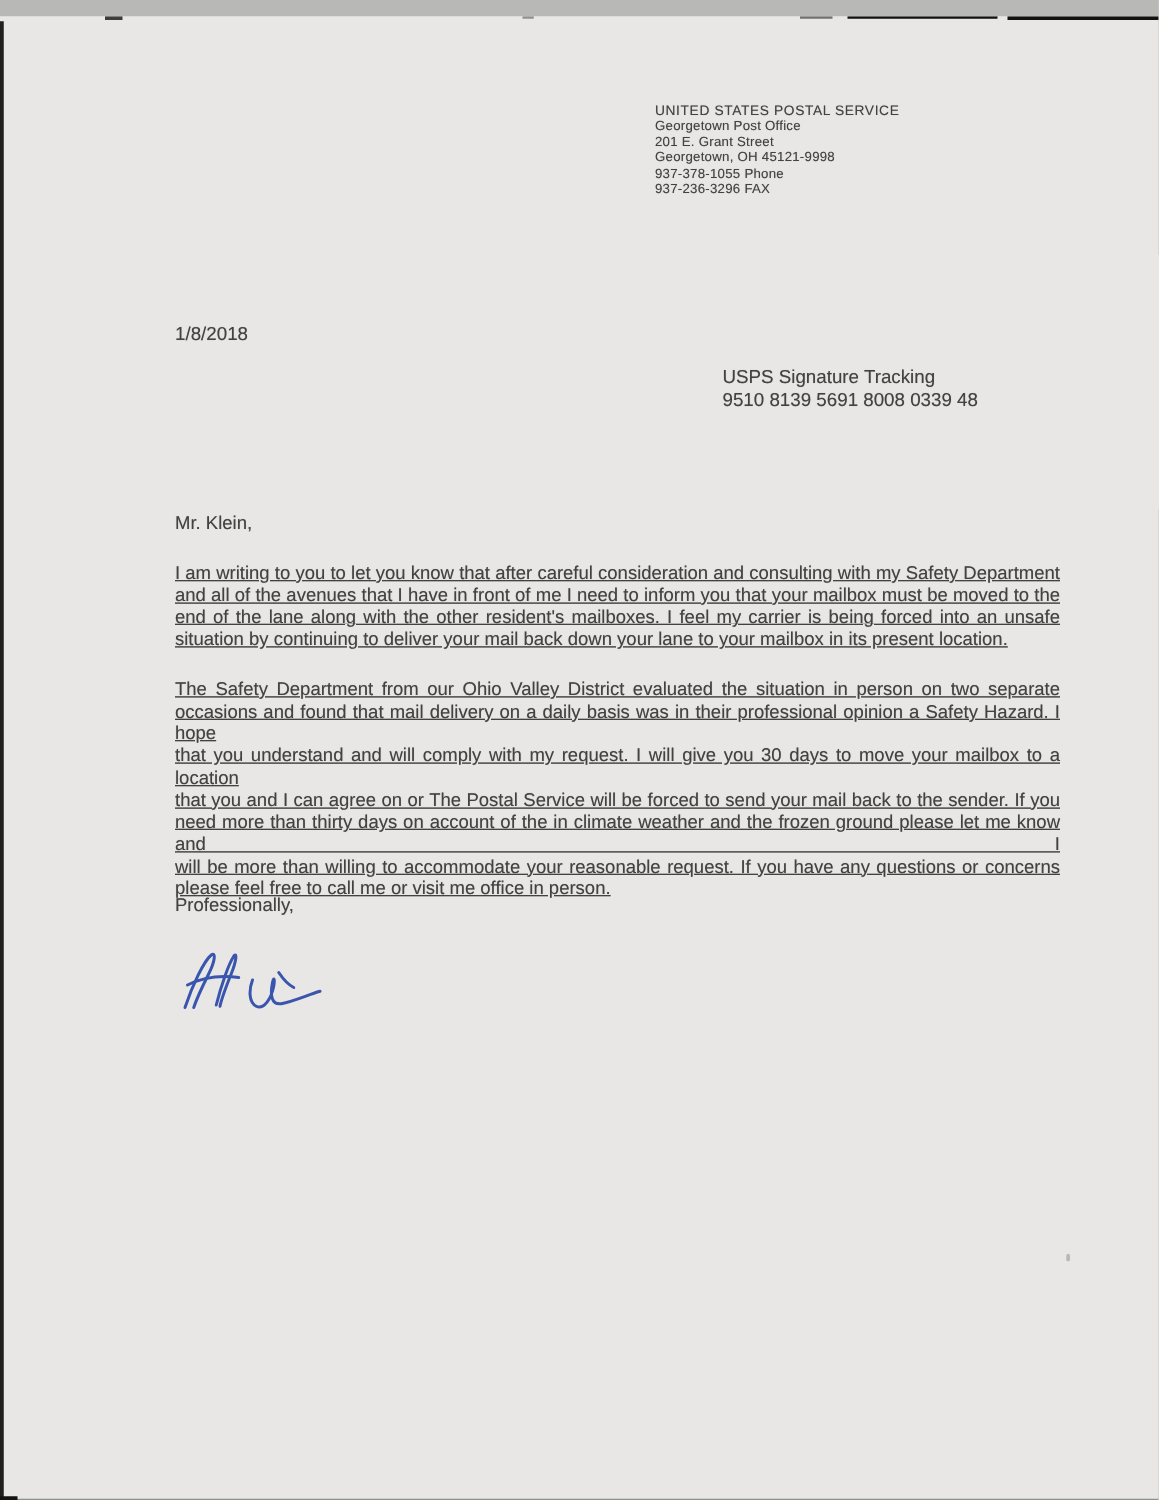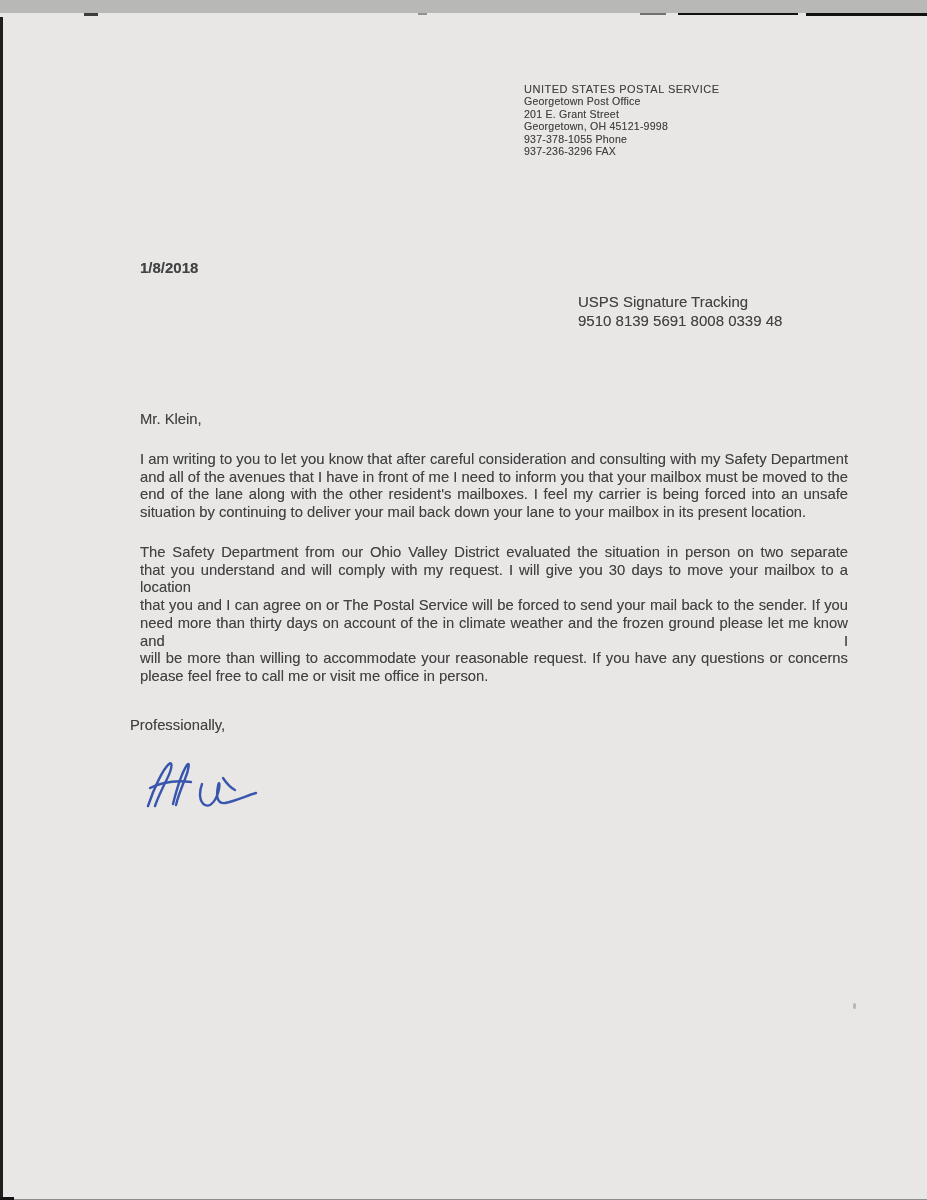--- a/index.html
+++ b/index.html
@@ -35,29 +35,29 @@
   
   .logo-row{position:absolute;left:144px;top:155px;width:730px;height:34px;}
   .emblem{position:absolute;left:0;top:2px;width:46px;height:29px;}
   .wordmark{position:absolute;left:52px;top:0;font-style:italic;font-weight:bold;
     font-size:13.5px;line-height:14.5px;letter-spacing:.3px;color:#3d3d3d;transform:scaleX(.97);transform-origin:left;}
   .dot-rule{position:absolute;height:0;border-top:2px dotted #6f6f6d;}
   .rule-long{left:162px;top:13px;width:562px;}
   .rule-short{left:52px;top:30px;width:118px;}
   
   .abs{position:absolute;}
-  .date{left:140px;top:246px;font-size:15px;font-weight:bold;}
+  .date{left:140px;top:246px;font-size:15px;}
   .tracking{left:578px;top:280px;font-size:15px;line-height:18.5px;}
   .salutation{left:140px;top:398px;font-size:14.8px;}
-  .para{left:140px;top:0;width:708px;font-size:14.8px;line-height:17.7px;}
+  .para{left:140px;top:0;width:708px;font-size:14.8px;line-height:17.7px;text-decoration:underline;}
   .para1{top:438px;}
   .para2{top:531px;}
   .jline{text-align:justify;text-align-last:justify;white-space:normal;}
   .jline.last{text-align-last:left;}
-  .closing{left:130px;top:704px;font-size:14.8px;}
+  .closing{left:140px;top:704px;font-size:14.8px;}
   .signature{left:138px;top:744px;width:124px;height:56px;}
   .sigblock{left:140px;top:792px;font-size:15px;line-height:18.2px;}
 </style>
 </head>
 <body>
 
 <div class="scan">
 
   <div class="edge-left"></div>
   <div class="streak st1"></div>
@@ -91,20 +91,21 @@
 
   <div class="abs para para1 ink">
     <div class="jline">I am writing to you to let you know that after careful consideration and consulting with my Safety Department</div>
     <div class="jline">and all of the avenues that I have in front of me I need to inform you that your mailbox must be moved to the</div>
     <div class="jline">end of the lane along with the other resident's mailboxes. I feel my carrier is being forced into an unsafe</div>
     <div class="jline last">situation by continuing to deliver your mail back down your lane to your mailbox in its present location.</div>
   </div>
 
   <div class="abs para para2 ink">
     <div class="jline">The Safety Department from our Ohio Valley District evaluated the situation in person on two separate</div>
+    <div class="jline">occasions and found that mail delivery on a daily basis was in their professional opinion a Safety Hazard. I hope</div>
     <div class="jline">that you understand and will comply with my request. I will give you 30 days to move your mailbox to a location</div>
     <div class="jline">that you and I can agree on or The Postal Service will be forced to send your mail back to the sender. If you</div>
     <div class="jline">need more than thirty days on account of the in climate weather and the frozen ground please let me know and I</div>
     <div class="jline">will be more than willing to accommodate your reasonable request. If you have any questions or concerns</div>
     <div class="jline last">please feel free to call me or visit me office in person.</div>
   </div>
 
   <div class="abs closing ink">Professionally,</div>
 
   <svg class="abs signature" viewBox="0 0 124 56" xmlns="http://www.w3.org/2000/svg">

